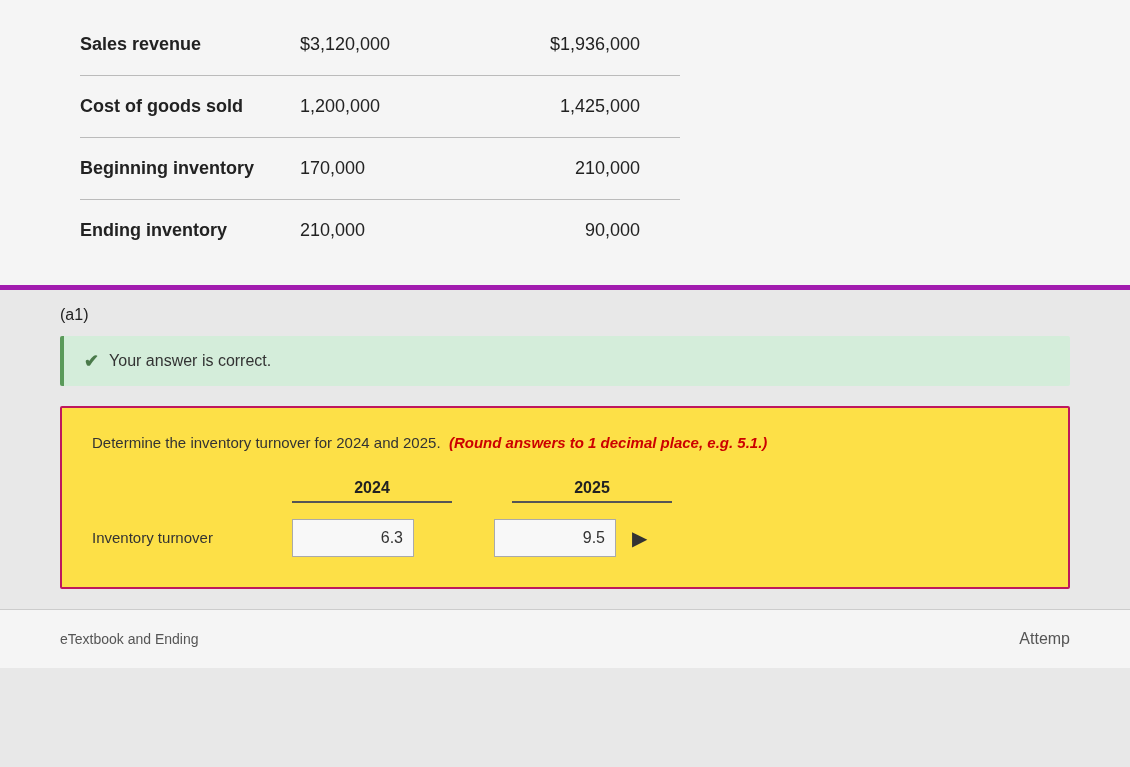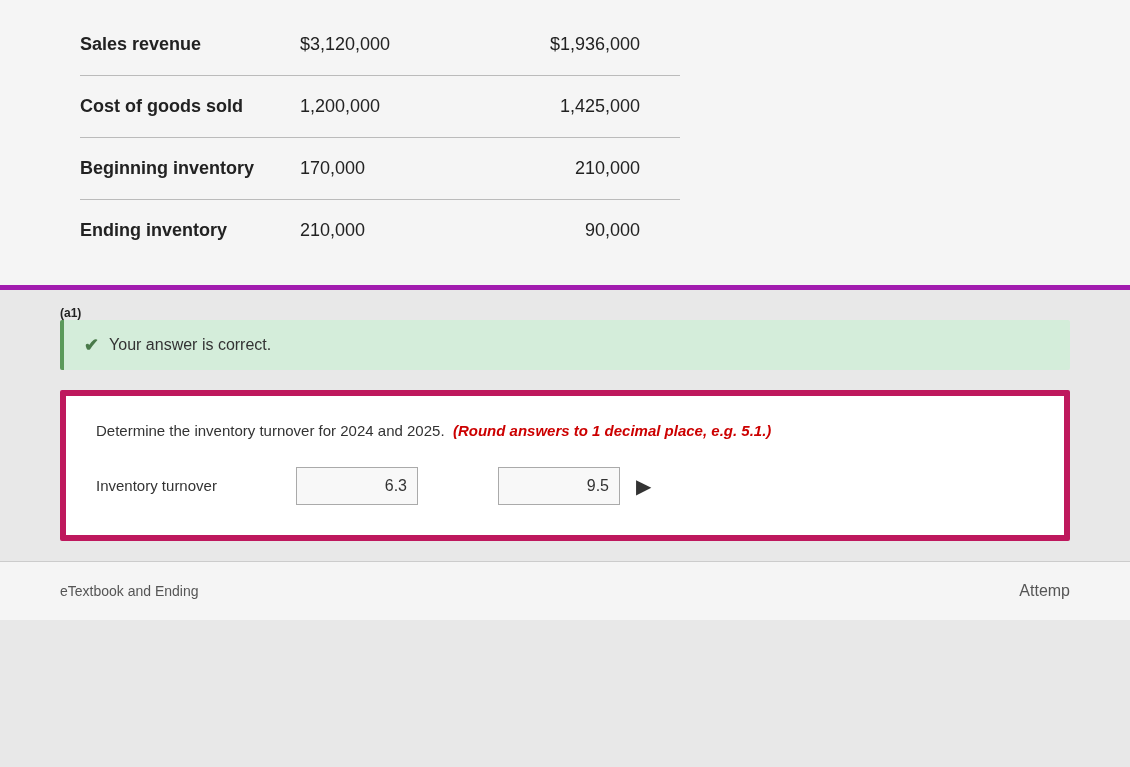--- a/index.html
+++ b/index.html
@@ -62,23 +62,24 @@
       background-color: #bbb;
       margin: 6px 0;
     }
 
     .middle-section {
       background-color: #e8e8e8;
       padding: 16px 60px 10px 60px;
     }
 
     .a1-label {
-      font-size: 12px;
-      color: #222;
-      font-weight: bold;
+      font-size: 16px;
+      color: #222;
+      font-weight: normal;
+      margin-bottom: 12px;
     }
 
     .answer-correct-box {
       background-color: #d4edda;
       border-left: 4px solid #5a9a5a;
       padding: 14px 20px;
       display: flex;
       align-items: center;
       margin-bottom: 20px;
       border-radius: 2px;
@@ -90,23 +91,23 @@
       margin-right: 10px;
       font-weight: bold;
     }
 
     .answer-correct-text {
       font-size: 16px;
       color: #333;
     }
 
     .question-section {
-      background-color: #ffffff;
+      background-color: #fde047;
       padding: 24px 30px 30px 30px;
-      border: 6px solid #be185d;
+      border: 2px solid #be185d;
       border-radius: 2px;
     }
 
     .question-text {
       font-size: 15px;
       color: #333;
       margin-bottom: 24px;
       line-height: 1.5;
     }
 
@@ -248,20 +249,24 @@
   </div>
 
   <div class="question-section">
     <div class="question-text">
       <span>Determine the inventory turnover for 2024 and 2025.</span>
       &nbsp;<span class="round-note">(Round answers to 1 decimal place, e.g. 5.1.)</span>
     </div>
 
     <div class="answer-table">
 
+      <div class="answer-header-row">
+        <div class="col-header-2024">2024</div>
+        <div class="col-header-2025">2025</div>
+      </div>
 
       <div class="answer-data-row">
         <span class="answer-row-label">Inventory turnover</span>
         <input class="answer-input" type="text" value="6.3" style="">
         <input class="answer-input answer-input-2025" type="text" value="9.5" style="">
         <span class="cursor-arrow">▶</span>
       </div>
     </div>
   </div>
 </div>

